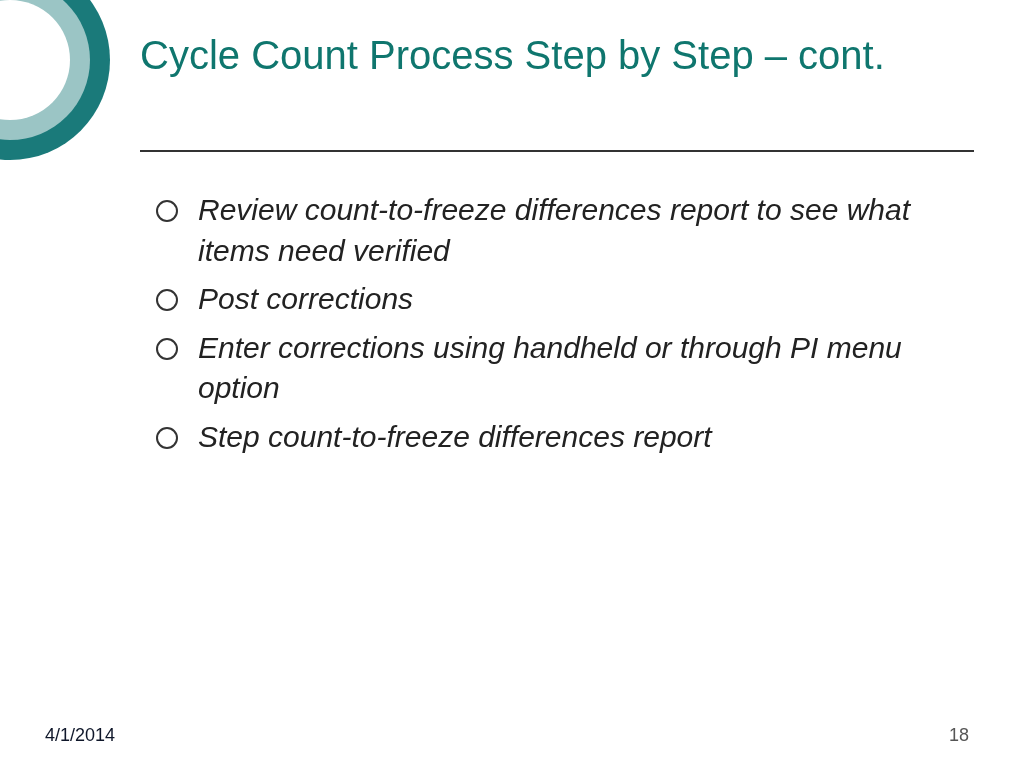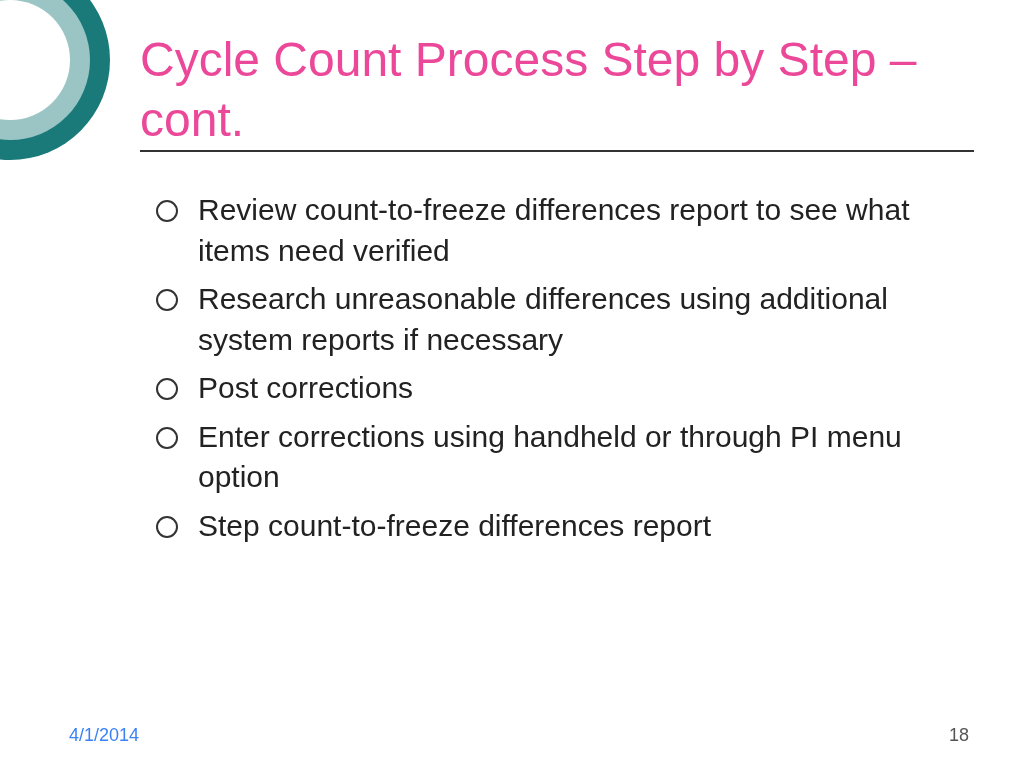--- a/index.html
+++ b/index.html
@@ -46,39 +46,40 @@
       top: 40px;
       left: 40px;
       border-radius: 50%;
       background: #ffffff;
     }
     .slide-title {
       position: absolute;
       top: 30px;
       left: 140px;
       right: 60px;
-      font-size: 48px;
+      font-size: 40px;
       font-weight: normal;
-      color: #ec4899;
+      color: #0f766e;
       line-height: 1.25;
     }
     .title-underline {
       position: absolute;
       top: 150px;
       left: 140px;
       right: 50px;
       height: 1.5px;
       background: #333;
     }
     .bullet-list {
       position: absolute;
       top: 190px;
       left: 150px;
       right: 60px;
       list-style: none;
+      font-style: italic;
     }
     .bullet-list li {
       position: relative;
       padding-left: 48px;
       font-size: 30px;
       color: #222;
       line-height: 1.35;
       margin-bottom: 8px;
     }
     .bullet-list li::before {
@@ -90,22 +91,21 @@
       height: 18px;
       border: 2px solid #333;
       border-radius: 50%;
       background: transparent;
     }
     .footer-date {
       position: absolute;
       bottom: 22px;
       left: 45px;
       font-size: 18px;
-      color: #3b82f6;
-      margin-left: 24px;
+      color: #0f172a;
     }
     .footer-page {
       position: absolute;
       bottom: 22px;
       right: 55px;
       font-size: 18px;
       color: #555;
     }
   </style>
 </head>
@@ -115,20 +115,19 @@
   <div class="circle-outer"></div>
   <div class="circle-mid"></div>
   <div class="circle-inner"></div>
 </div>
 
 <h1 class="slide-title">Cycle Count Process Step by Step – cont.</h1>
 <div class="title-underline"></div>
 
 <ul class="bullet-list">
   <li>Review count-to-freeze differences report to see what items need verified</li>
-  <li>Research unreasonable differences using additional system reports if necessary</li>
   <li>Post corrections</li>
   <li>Enter corrections using handheld or through PI menu option</li>
   <li>Step count-to-freeze differences report</li>
 </ul>
 
 <div class="footer-date">4/1/2014</div>
 <div class="footer-page">18</div>
 
 </body></html>

